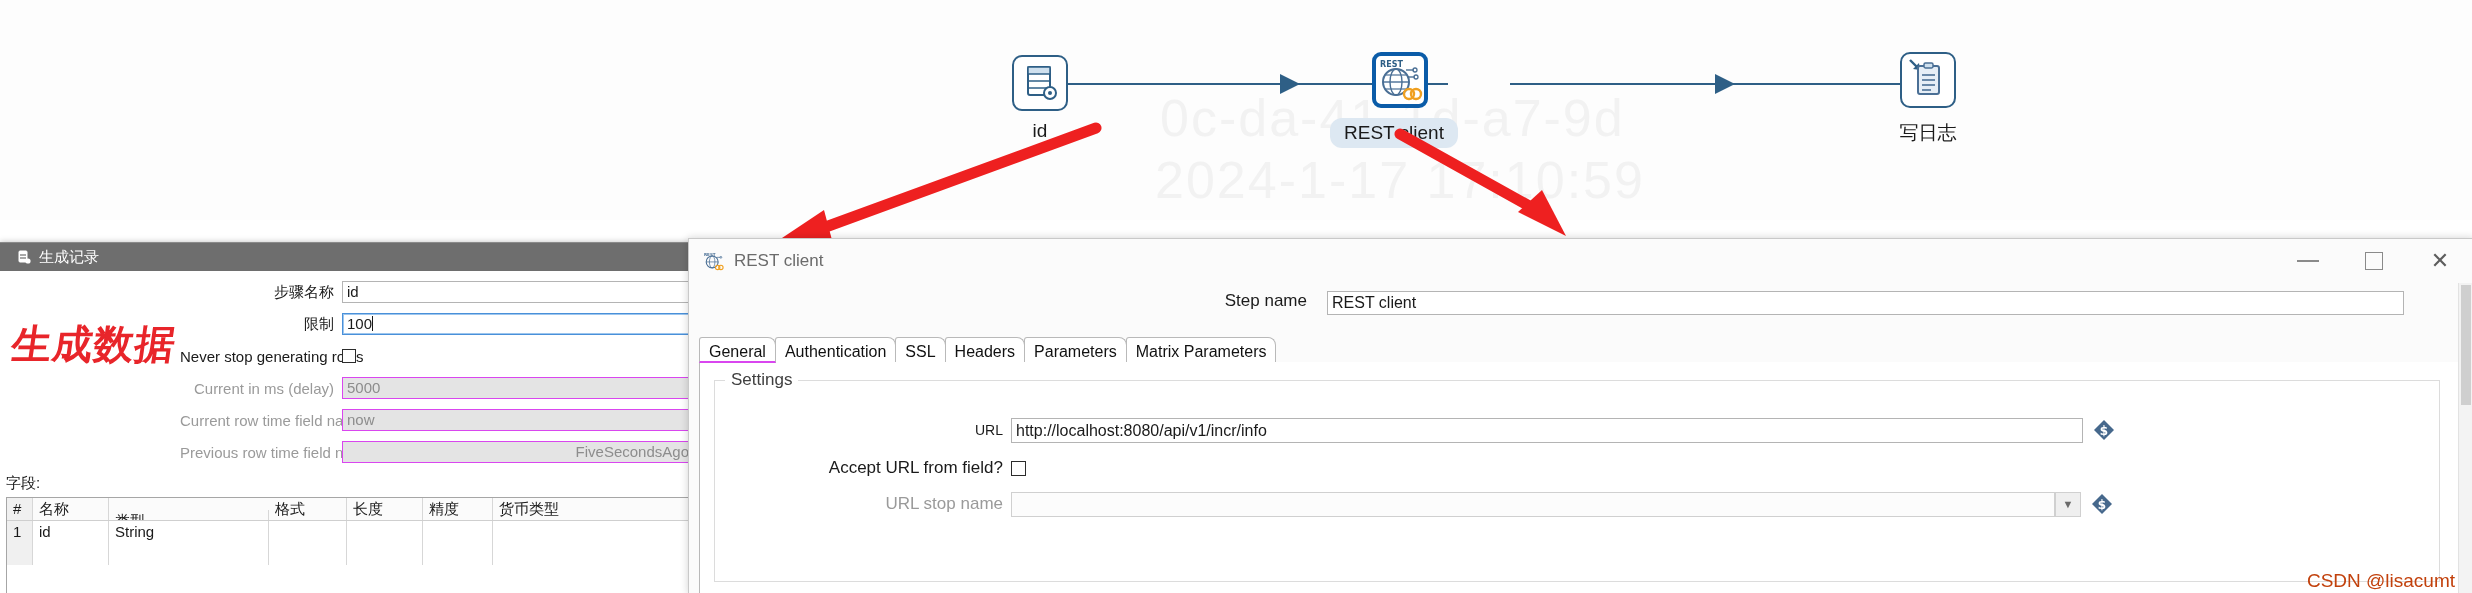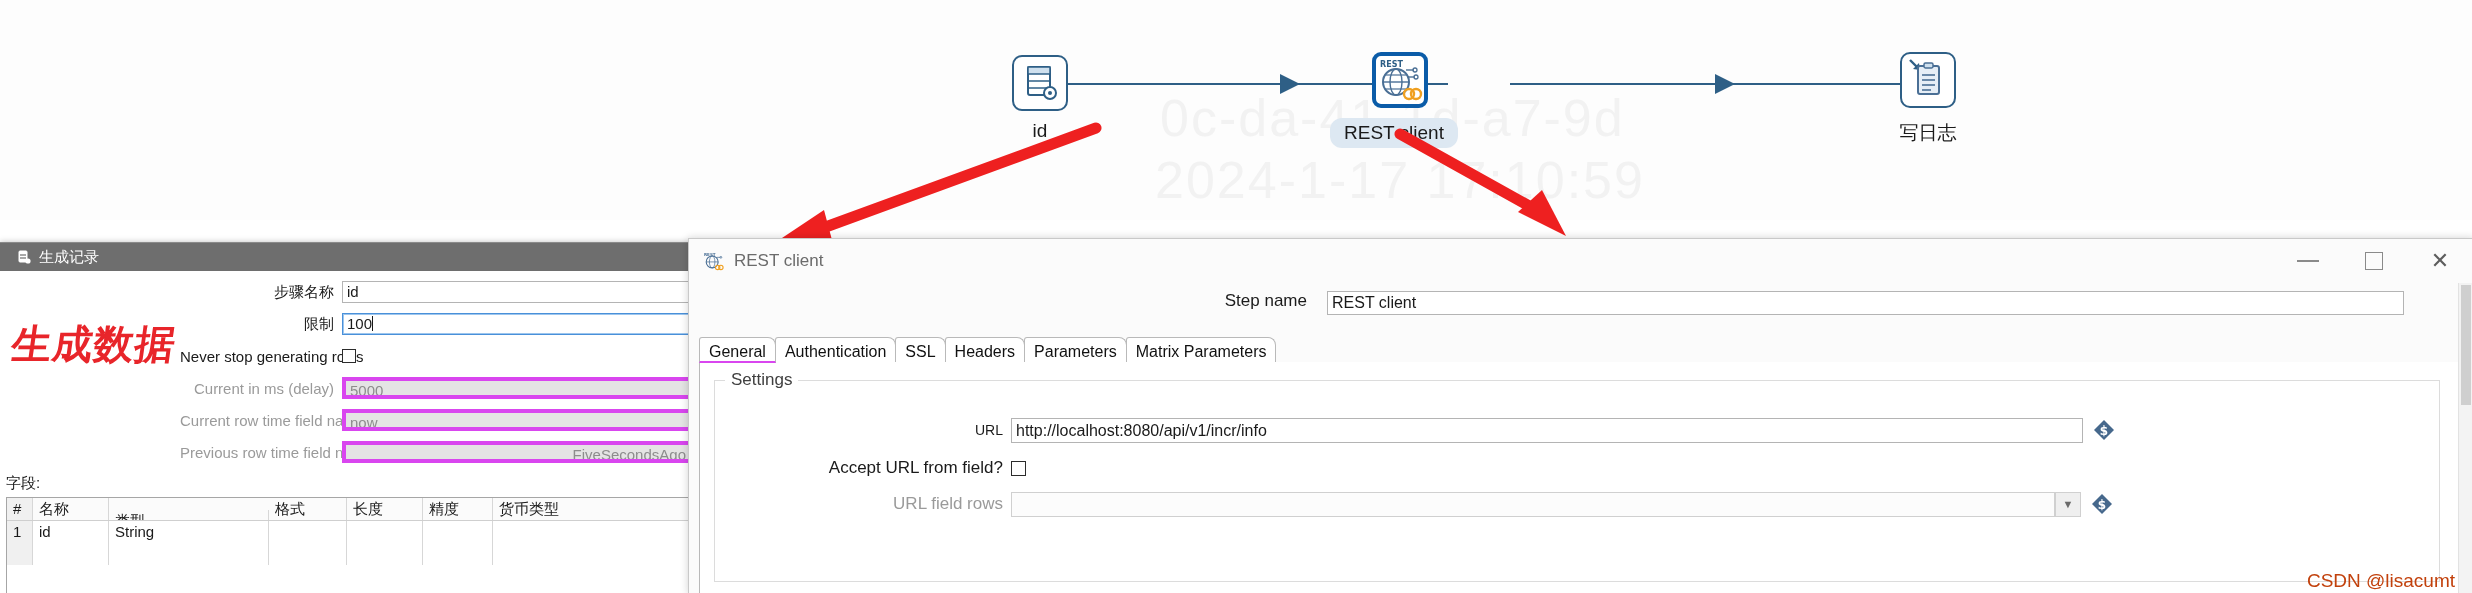--- a/index.html
+++ b/index.html
@@ -132,21 +132,21 @@
     line-height: 20px;
     white-space: nowrap;
     overflow: hidden;
   }
   .finput.focused {
     border: 1px solid #4a90d9;
     box-shadow: inset 0 0 0 1px #9dc6ee;
   }
   .finput.disabled {
     background: #e4e4e4;
-    border: 4px solid #d946ef;
+    border: 1px solid #d946ef;
     color: #8d8d8d;
   }
   .caret {
     display: inline-block;
     width: 1px; height: 15px;
     background: #1a1a1a;
     vertical-align: -2px;
   }
   .cbox {
     box-sizing: border-box;
@@ -515,21 +515,21 @@
             <text x="11" y="16" font-size="12" fill="#ffffff" text-anchor="middle" font-family="DejaVu Sans, sans-serif" font-weight="bold">$</text>
           </svg>
         </div>
 
         <div class="frow" style="left:0px; top:76px; width:1724px;">
           <div class="flabel" style="width:288px; font-size:17px;">Accept URL from field?</div>
           <div class="cbox" style="width:15px; height:15px;"></div>
         </div>
 
         <div class="frow" style="left:0px; top:112px; width:1724px;">
-          <div class="flabel dim" style="width:288px; font-size:17px;">URL field rows</div>
+          <div class="flabel dim" style="width:288px; font-size:17px;">URL stop name</div>
           <div class="finput" style="width:1044px; height:25px; line-height:23px; font-size:16px; background:#fcfcfc; border-color:#d0d0d0;"></div>
           <div class="chevron-btn" style="height:25px;">▼</div>
           <svg class="dollar-icon" style="margin-left:10px;" viewBox="0 0 22 22">
             <polygon points="11,1 21,11 11,21 1,11" fill="#46688c"></polygon>
             <text x="11" y="16" font-size="12" fill="#ffffff" text-anchor="middle" font-family="DejaVu Sans, sans-serif" font-weight="bold">$</text>
           </svg>
         </div>
       </div>
     </div>
 

